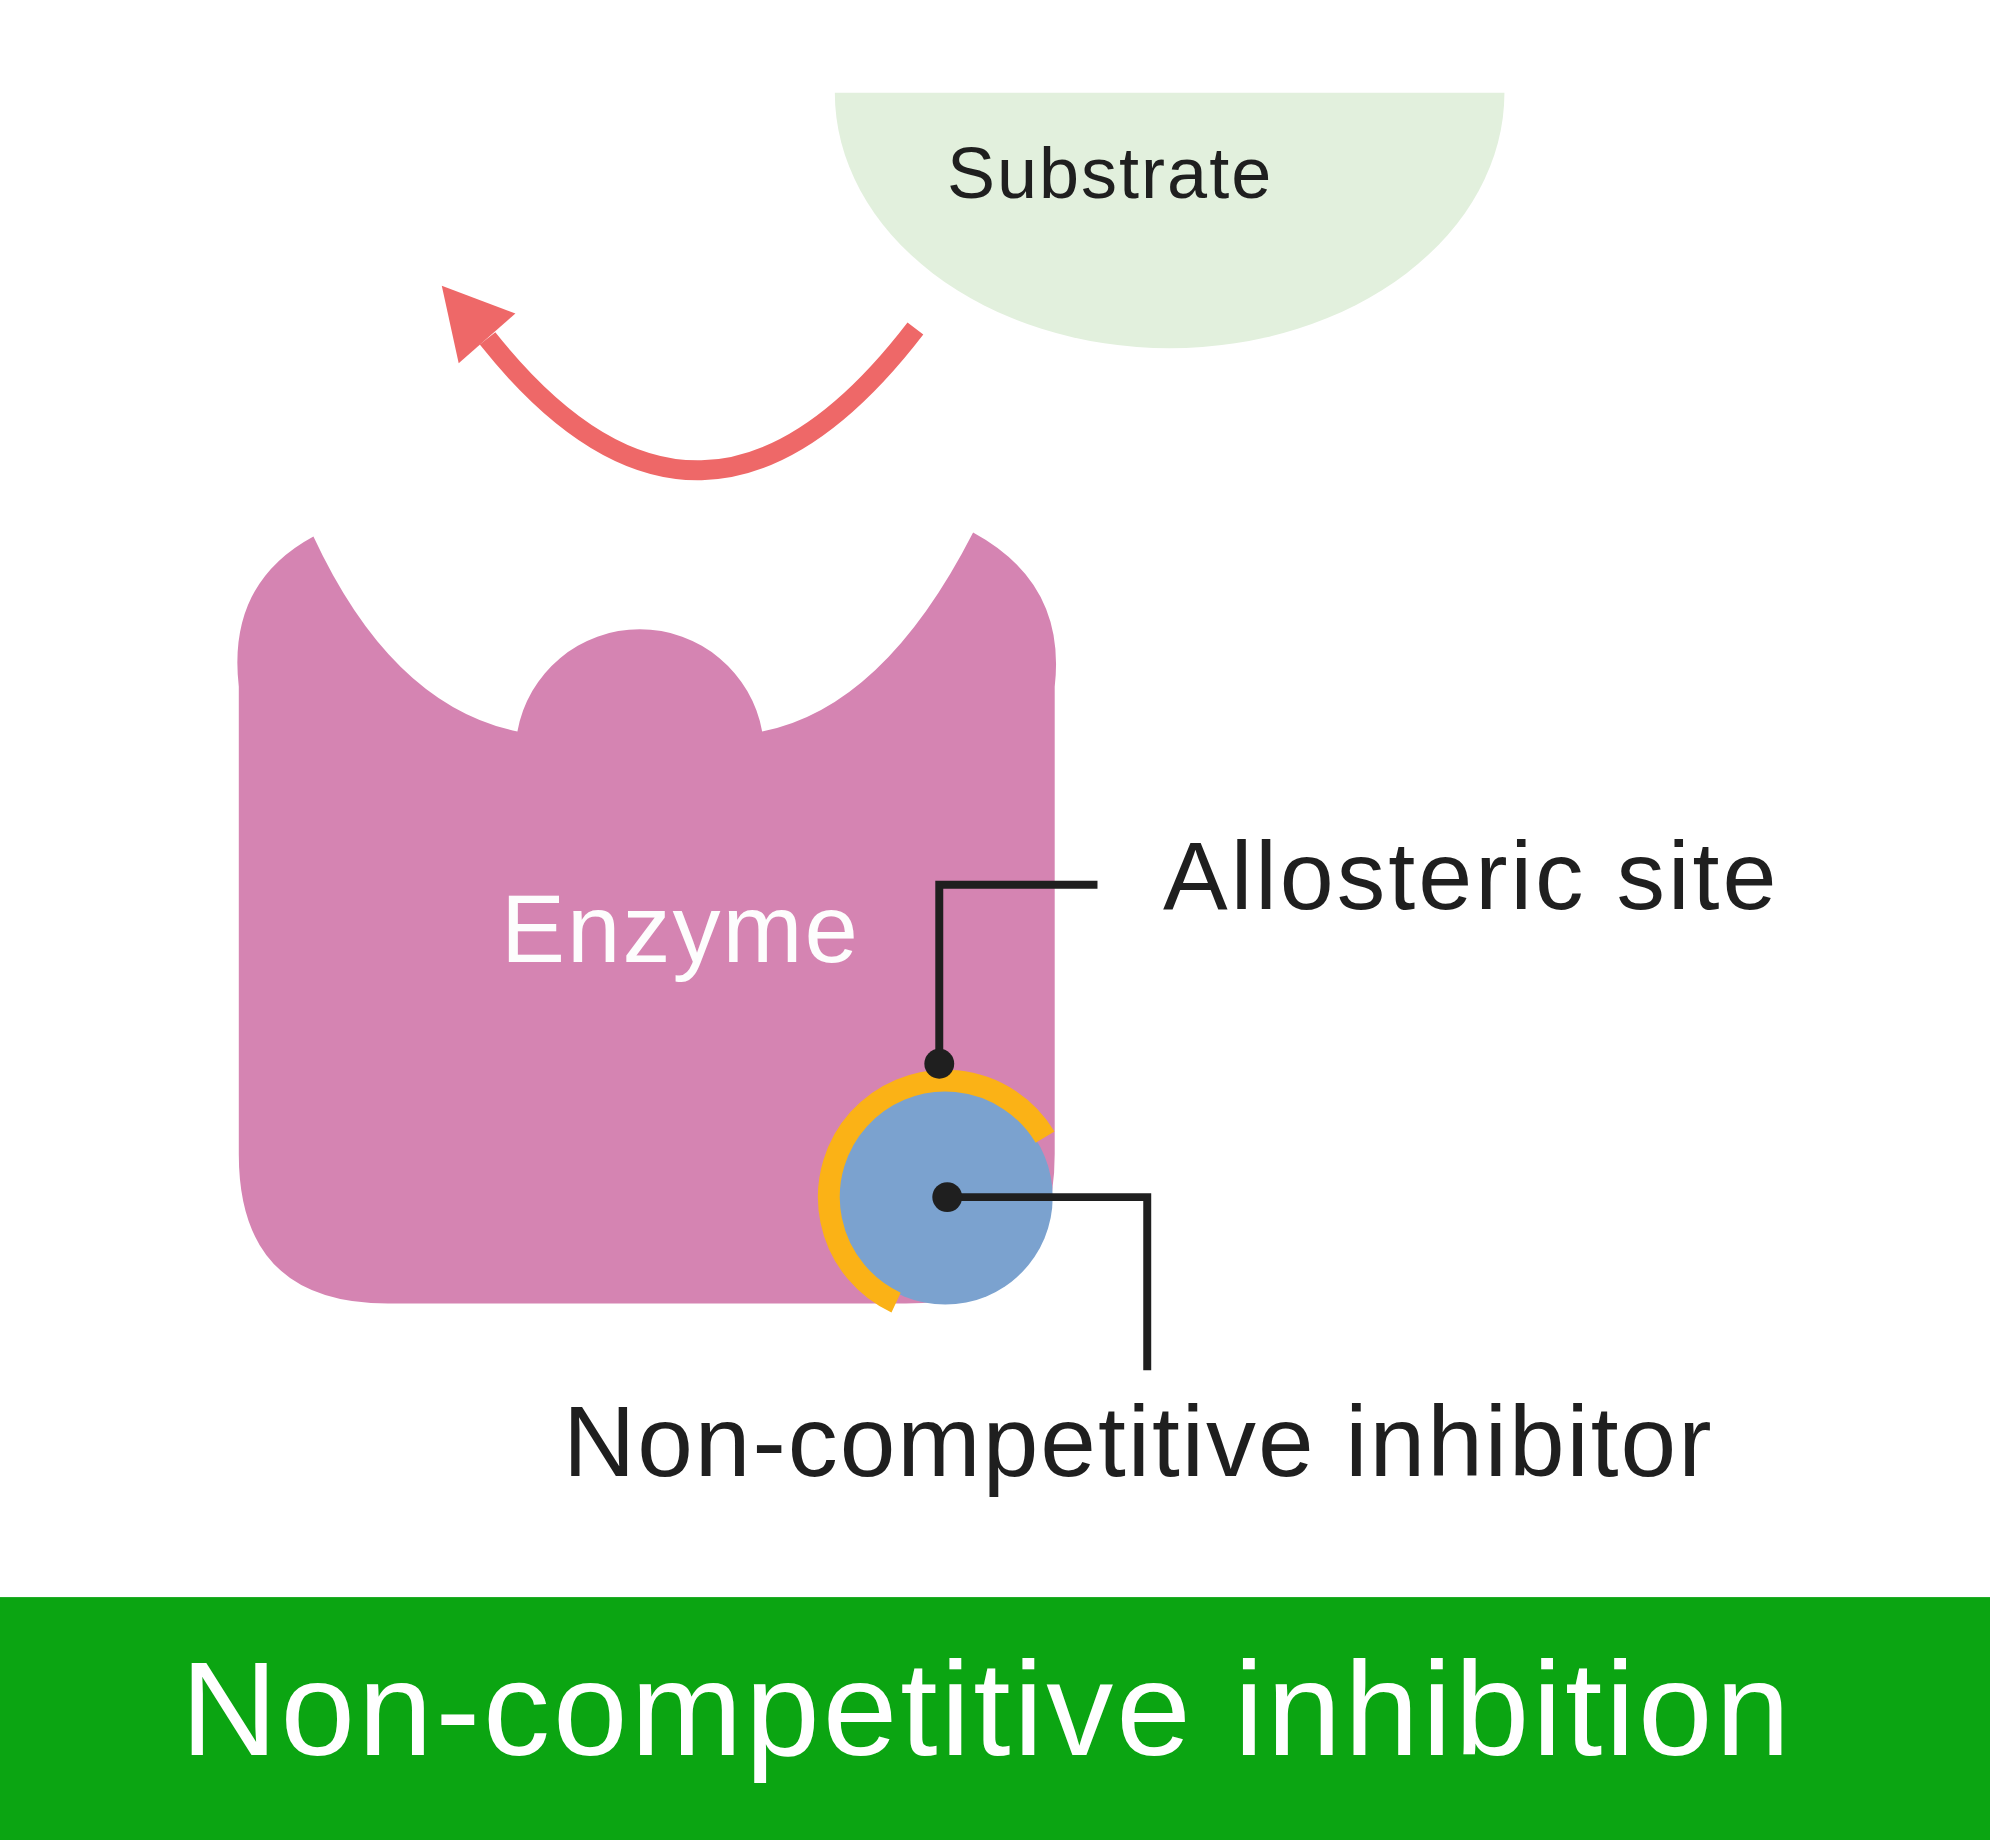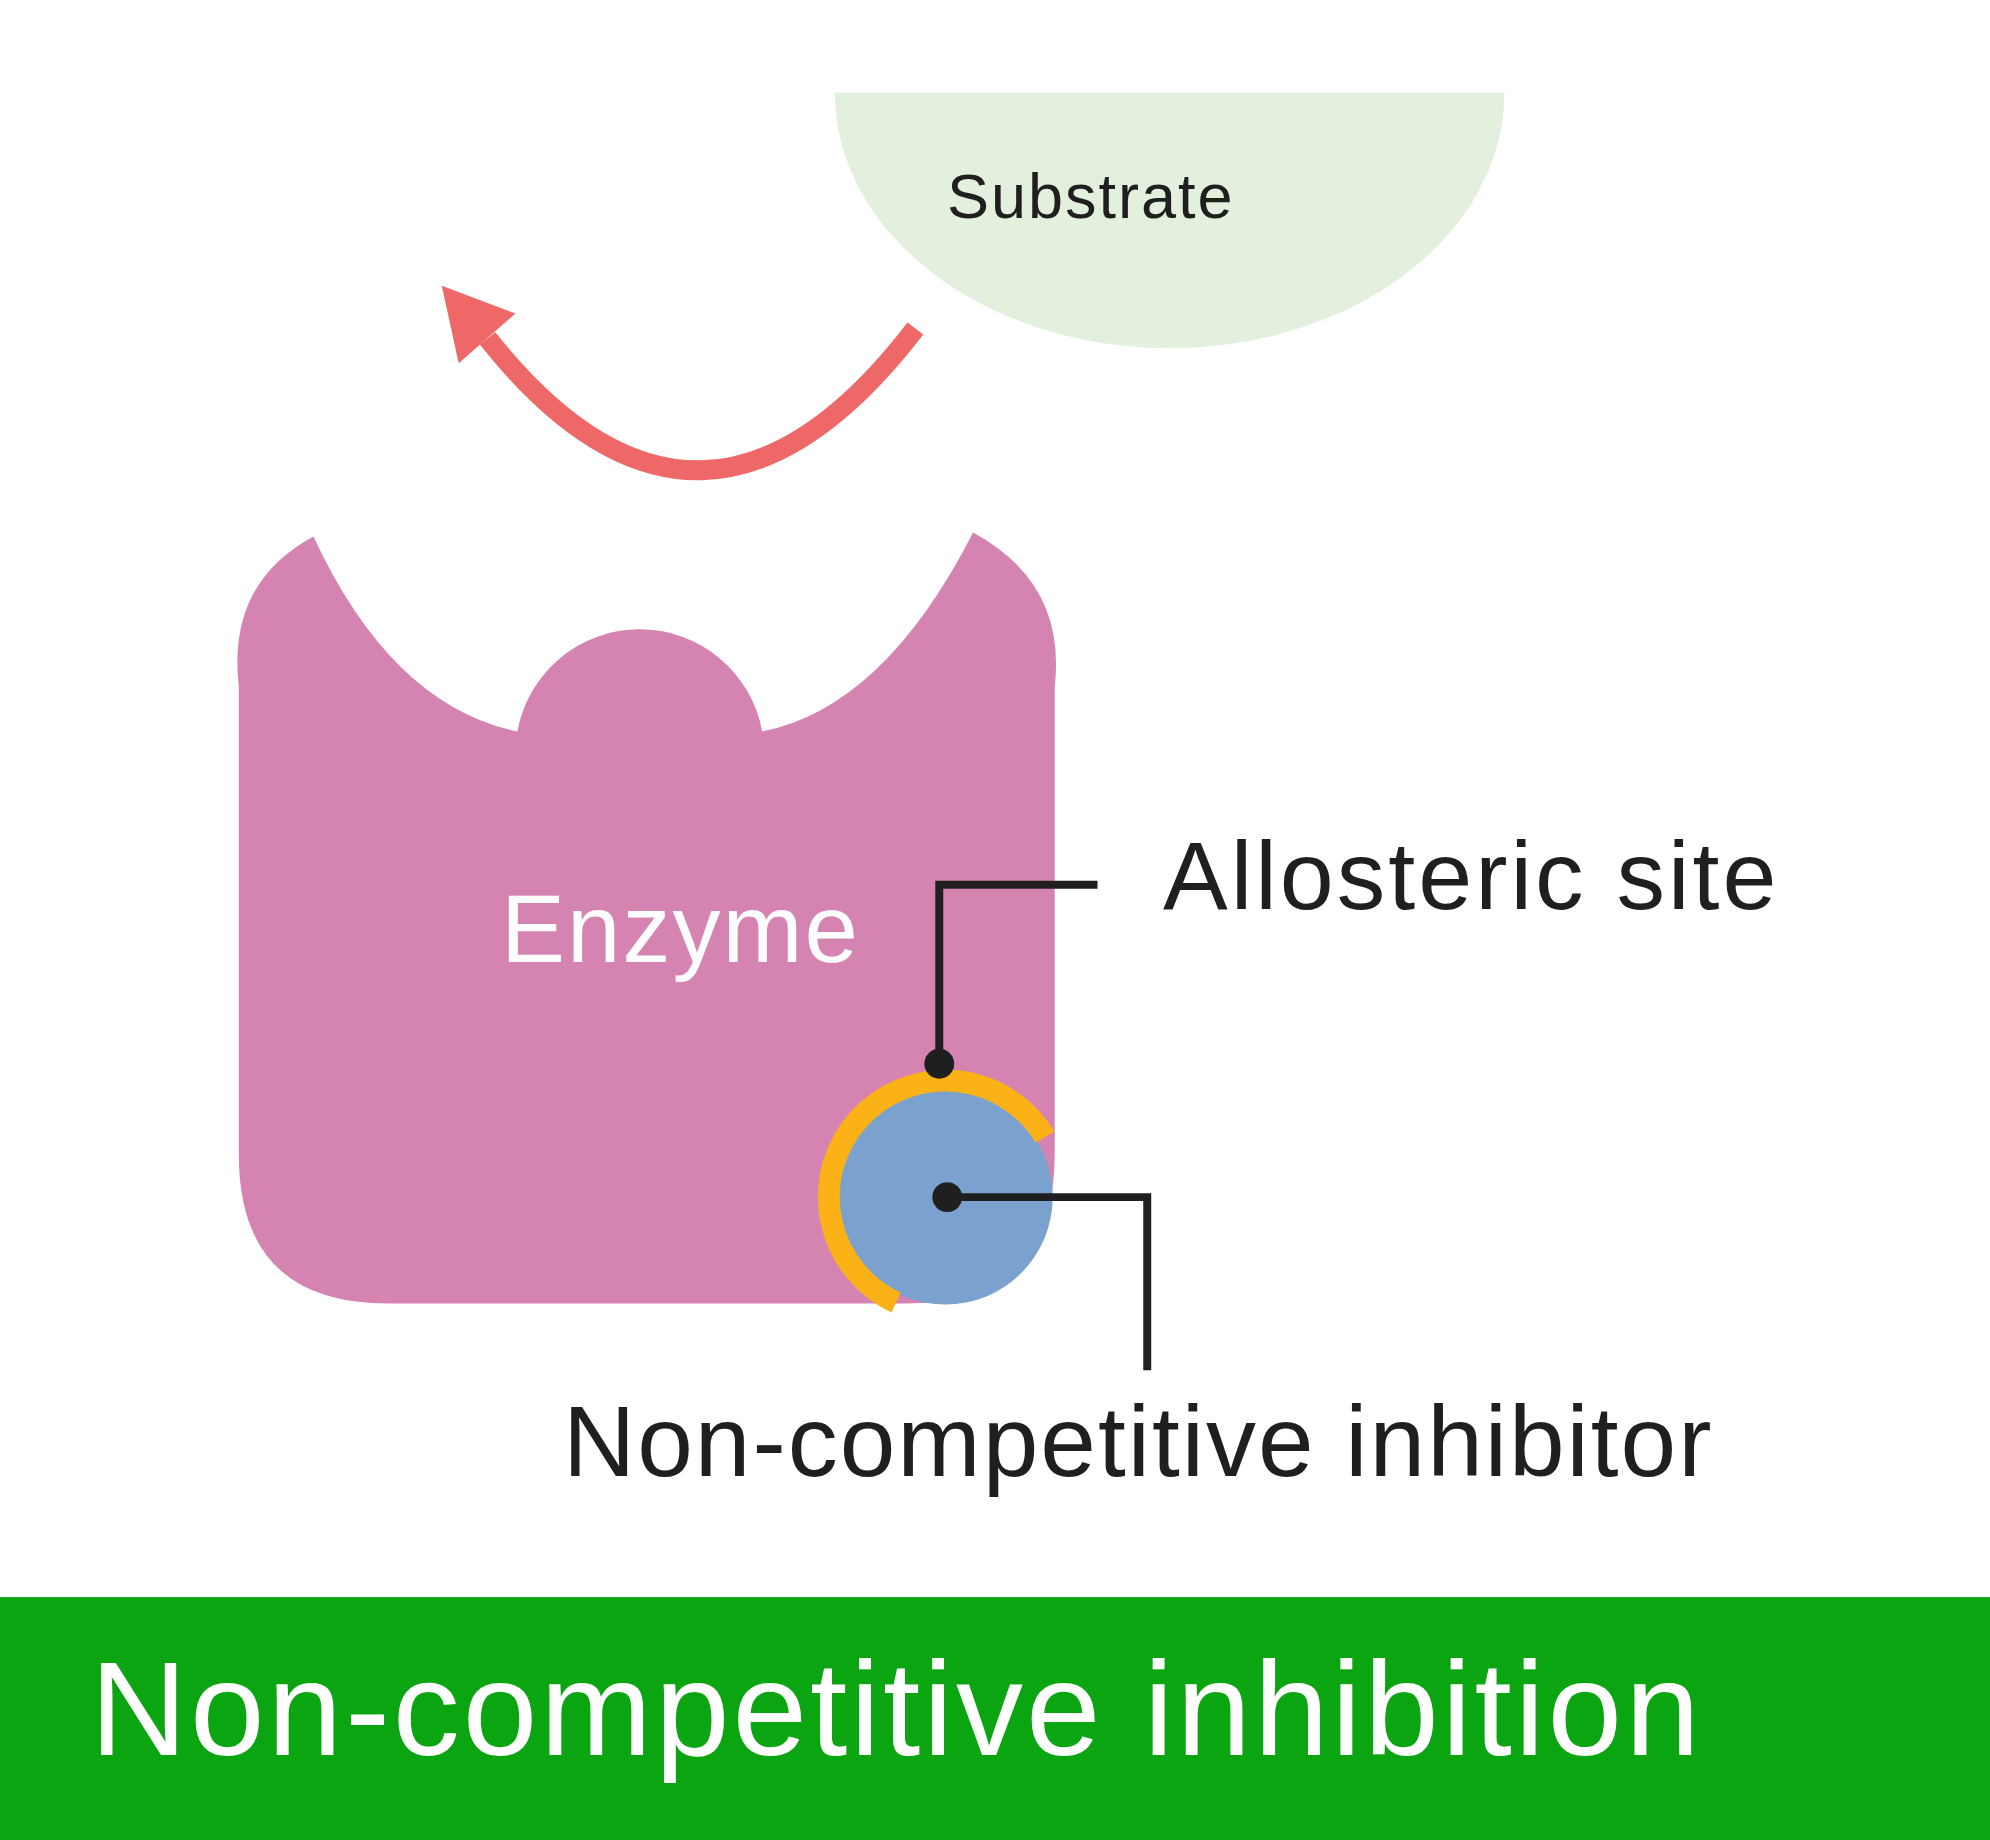--- a/index.html
+++ b/index.html
@@ -22,23 +22,22 @@
   }
   .label {
     position: absolute;
     line-height: 1;
     white-space: nowrap;
     color: #1f1f1f;
   }
   .label-substrate {
     left: 947px;
     top: 137px;
-    font-size: 63px;
+    font-size: 72px;
     letter-spacing: 2px;
-    margin-top: 28px;
   }
   .label-enzyme {
     left: 468px;
     top: 881px;
     font-size: 96px;
     letter-spacing: 2px;
     color: #fdfdfd;
     margin-left: 33px;
   }
   .label-allosteric {
@@ -51,21 +50,21 @@
     left: 563px;
     top: 1391px;
     font-size: 100px;
     letter-spacing: 2px;
   }
   .footer-title {
     position: absolute;
     left: 0;
     top: 1642px;
     width: 1793px;
-    text-align: center;
+    text-align: right;
     line-height: 1;
     font-size: 134px;
     letter-spacing: 3px;
     color: #ffffff;
     white-space: nowrap;
   }
 </style>
 </head>
 <body>
 

